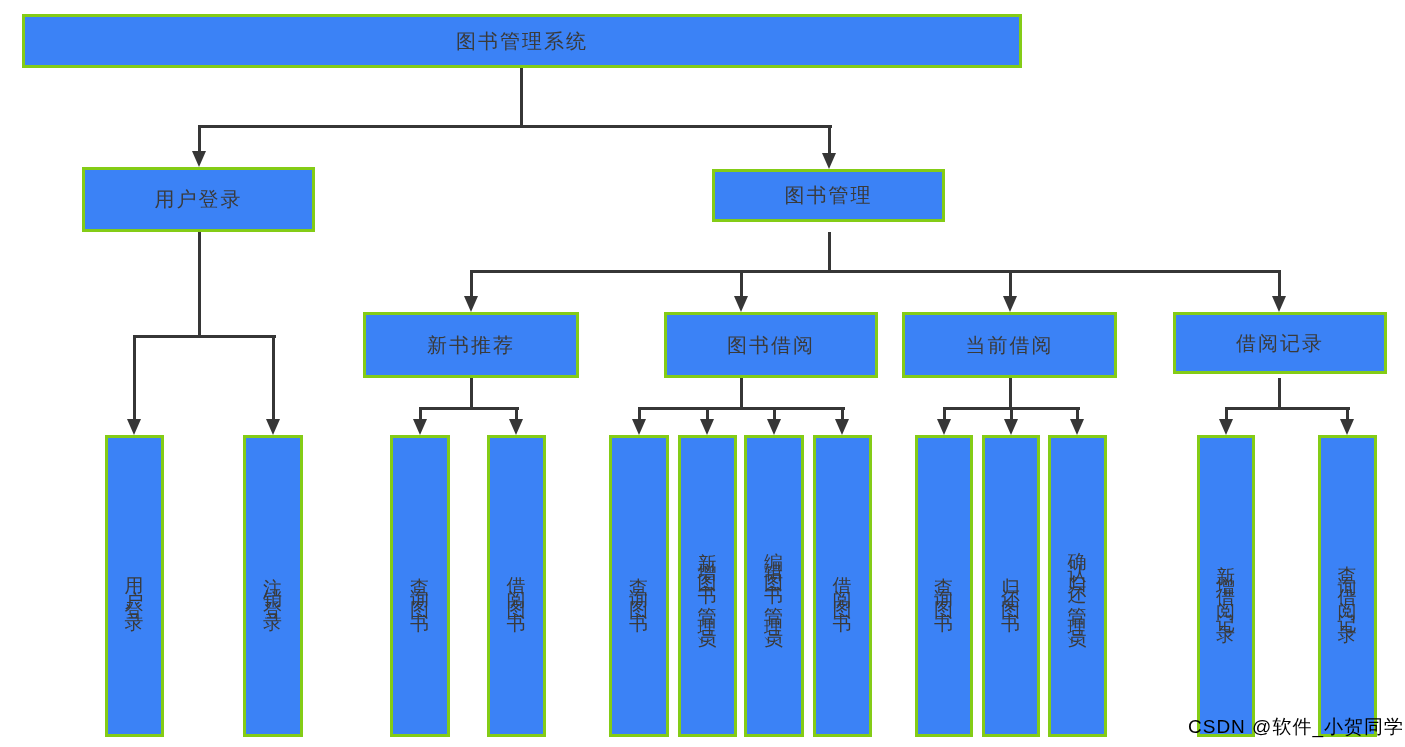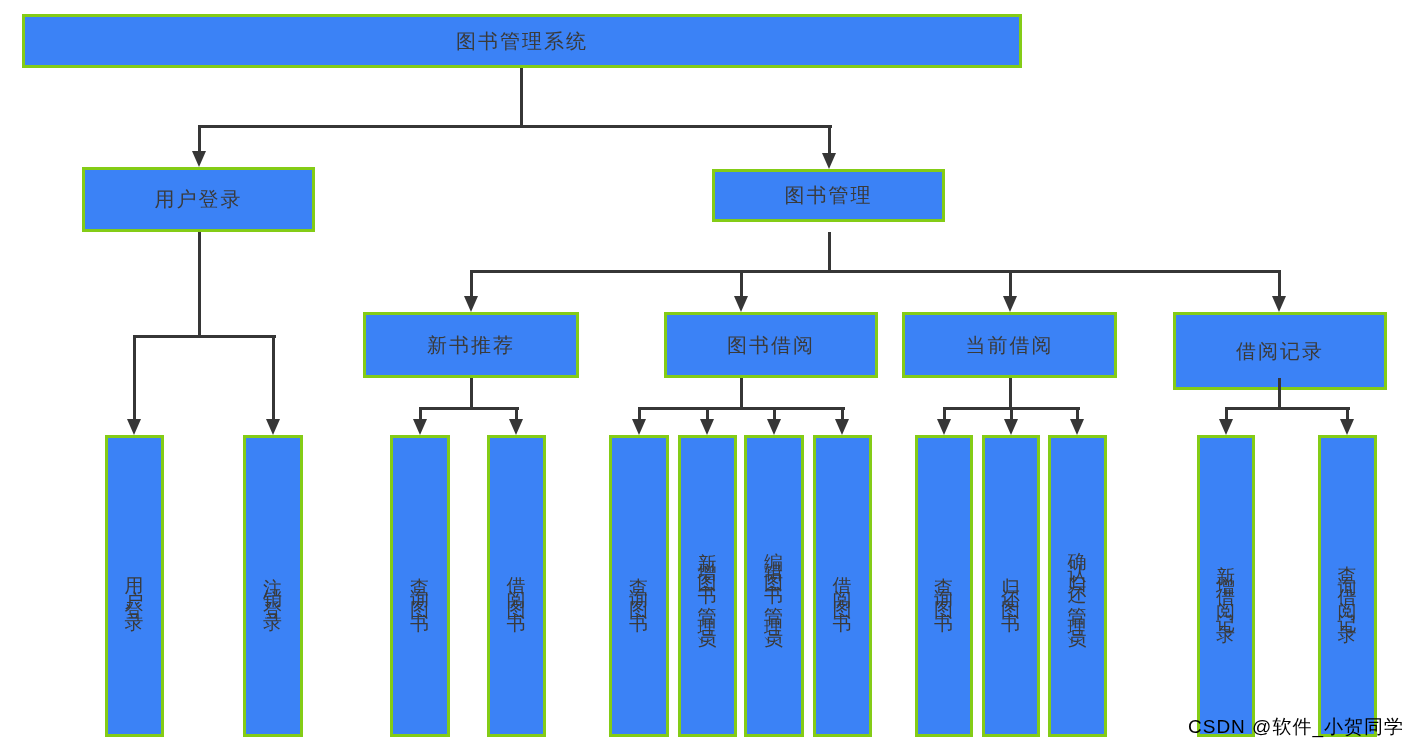--- a/index.html
+++ b/index.html
@@ -91,21 +91,21 @@
 
   <div class="box" style="left:363px;top:312px;width:216px;height:66px;">
     <span class="hlabel">新书推荐</span>
   </div>
   <div class="box" style="left:664px;top:312px;width:214px;height:66px;">
     <span class="hlabel">图书借阅</span>
   </div>
   <div class="box" style="left:902px;top:312px;width:215px;height:66px;">
     <span class="hlabel">当前借阅</span>
   </div>
-  <div class="box" style="left:1173px;top:312px;width:214px;height:78px;">
+  <div class="box" style="left:1173px;top:312px;width:214px;height:62px;">
     <span class="hlabel">借阅记录</span>
   </div>
 
   <div class="vline" style="left:470px;top:378px;height:31px;"></div>
   <div class="vline" style="left:740px;top:378px;height:31px;"></div>
   <div class="vline" style="left:1009px;top:378px;height:31px;"></div>
   <div class="vline" style="left:1278px;top:378px;height:31px;"></div>
 
   <div class="hline" style="left:420px;top:407px;width:99px;"></div>
   <div class="hline" style="left:639px;top:407px;width:206px;"></div>

